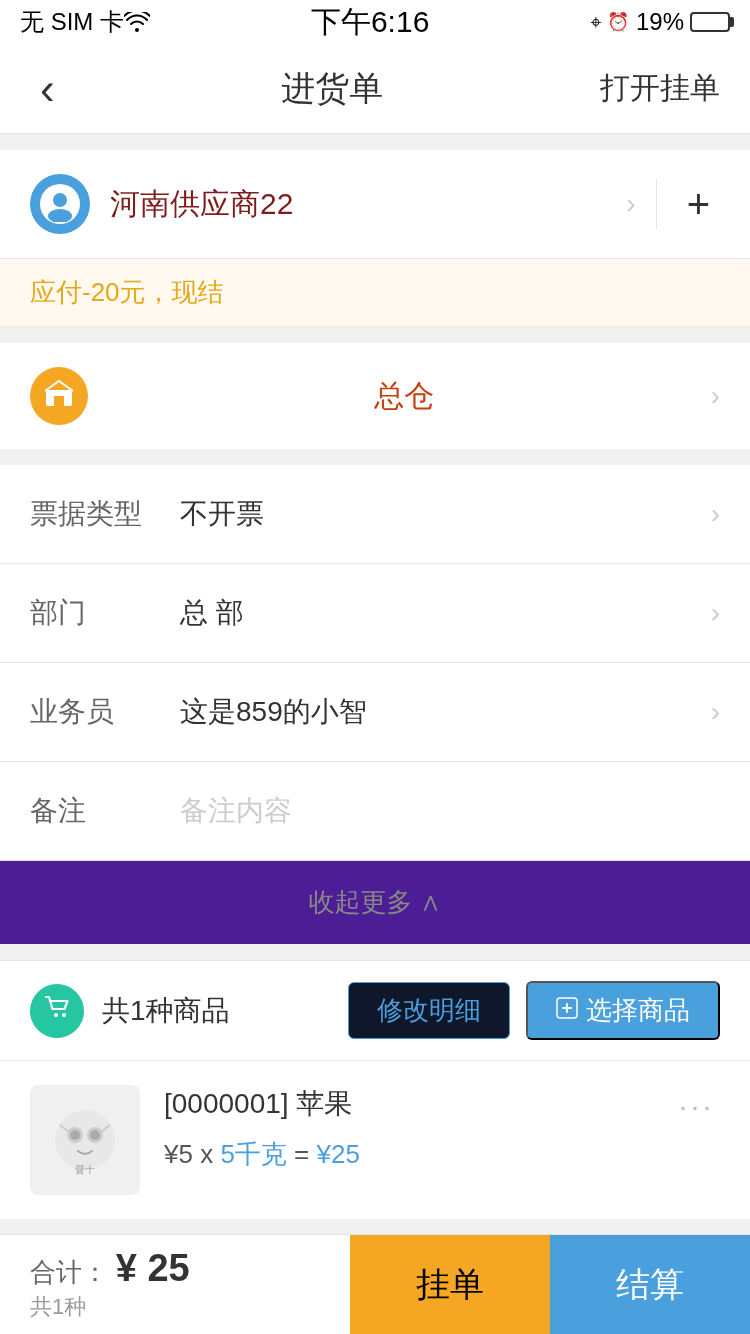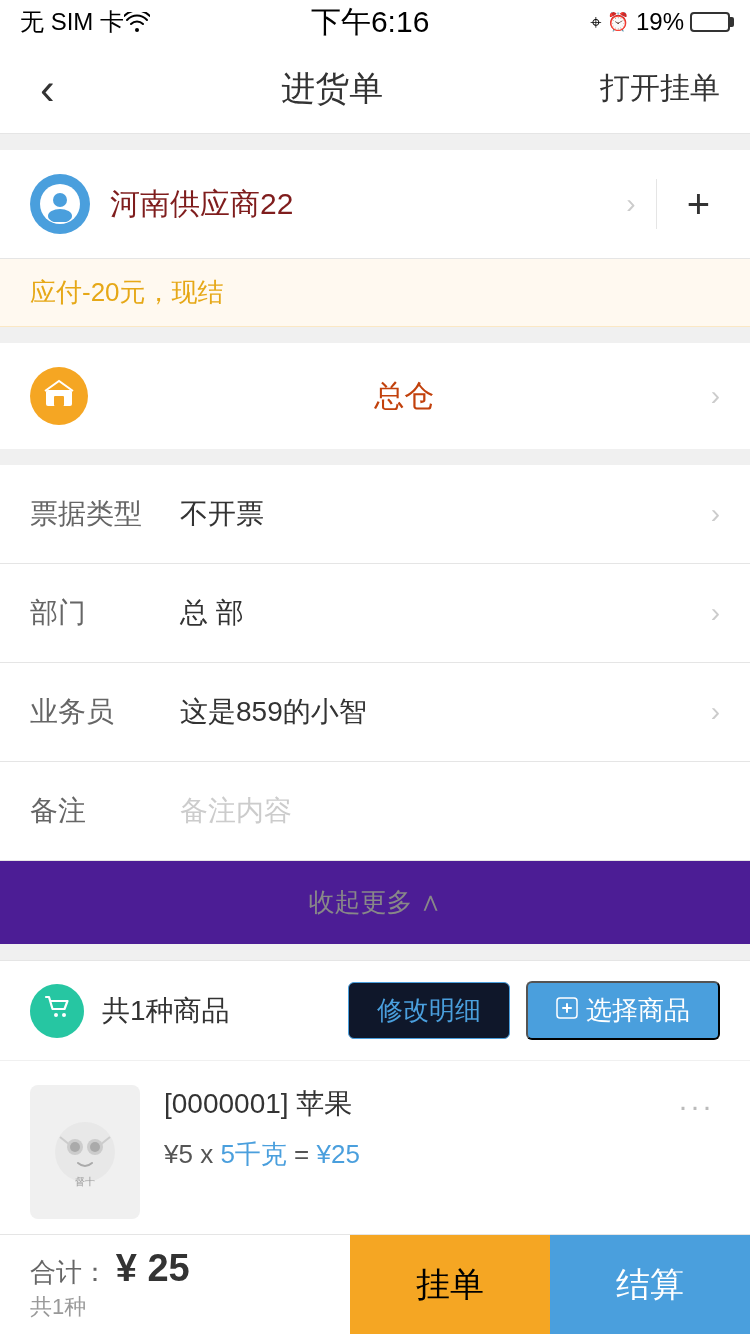--- a/index.html
+++ b/index.html
@@ -201,21 +201,21 @@
 
     
     .product-item {
       background: #fff;
       padding: 24px 30px;
       display: flex;
       align-items: flex-start;
       border-top: 1px solid #f0f0f0;
     }
     .product-thumb {
-      width: 110px; height: 134px;
+      width: 110px; height: 110px;
       background: #f0f0f0;
       border-radius: 8px;
       margin-right: 24px;
       flex-shrink: 0;
       display: flex;
       align-items: center;
       justify-content: center;
       overflow: hidden;
     }
     .product-info { flex: 1; }

